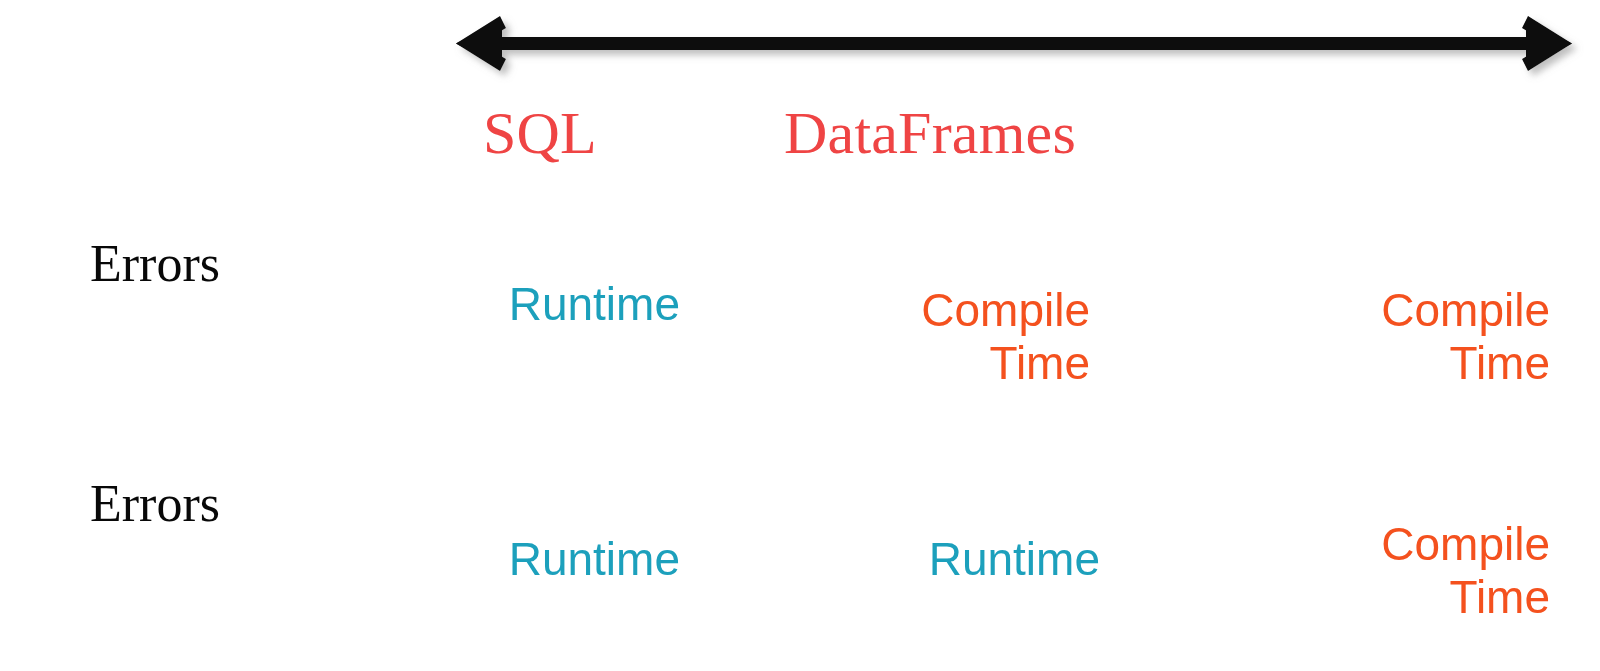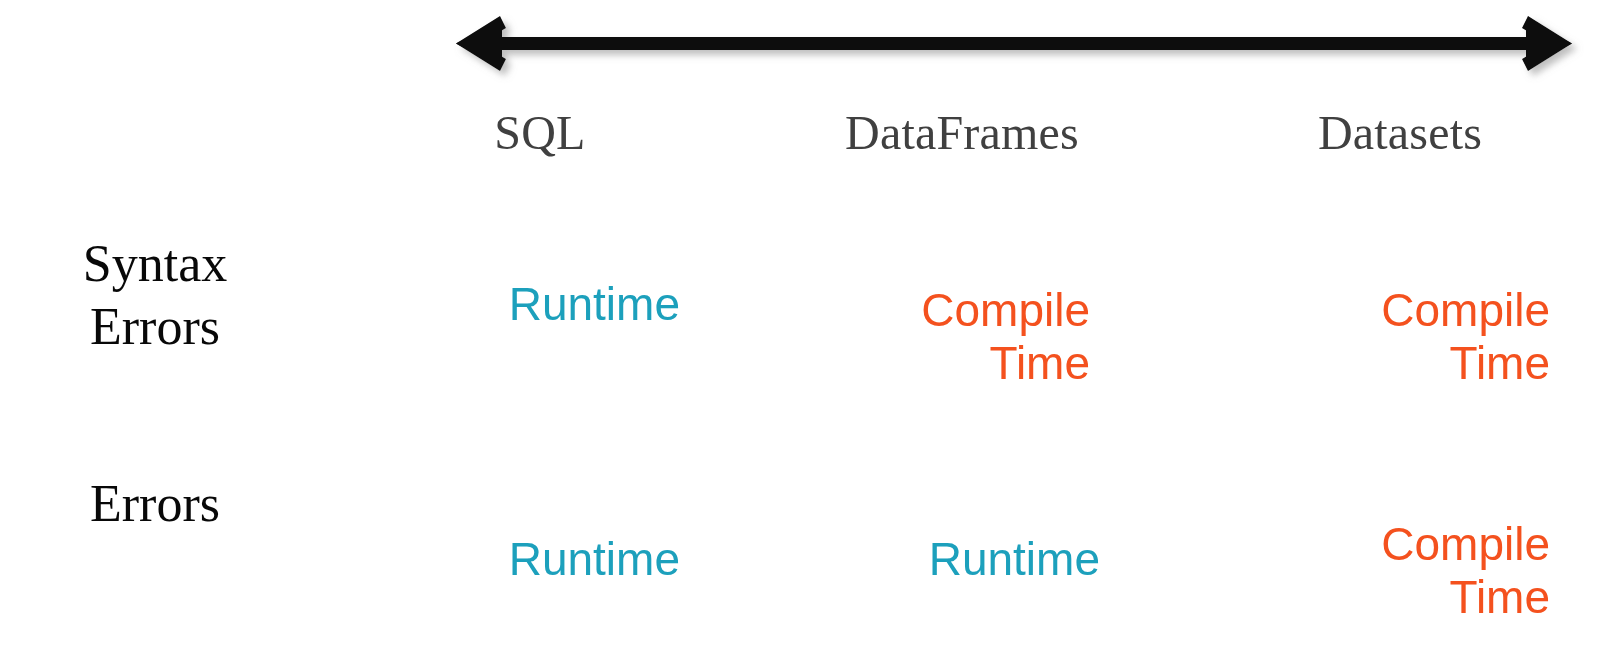--- a/index.html
+++ b/index.html
@@ -37,28 +37,28 @@
   }
 
   
   .col-header {
     position: absolute;
     top: 98px;
     height: 70px;
     line-height: 70px;
     text-align: center;
     font-family: "Liberation Serif", serif;
-    font-size: 48px;
+    font-size: 60px;
     font-weight: 400;
-    color: #404040;
+    color: #ef4444;
     white-space: nowrap;
     letter-spacing: 0.2px;
   }
   .col-header.c0 { left: 400px;  width: 280px; }
-  .col-header.c1 { left: 792px;  width: 340px; }
+  .col-header.c1 { left: 760px;  width: 340px; }
   .col-header.c2 { left: 1250px; width: 300px; }
 
   
   .row-label {
     position: absolute;
     left: 0px;
     width: 310px;
     text-align: center;
     font-family: "Liberation Serif", serif;
     font-size: 52px;
@@ -116,24 +116,22 @@
         <path d="M 16 35.5 L 62 13 L 62 58 Z" fill="#0A0A0A"></path>
 
         <path d="M 1132 35.5 L 1088 8 L 1082 20 L 1108 35.5 L 1082 51 L 1088 63 Z" fill="#0A0A0A"></path>
         <path d="M 1132 35.5 L 1086 13 L 1086 58 Z" fill="#0A0A0A"></path>
       </g>
     </svg>
   </div>
 
   <div class="col-header c0">SQL</div>
   <div class="col-header c1">DataFrames</div>
-  <div class="col-header c2">Datasets</div>
 
   <div class="row-label r0">
-    <span class="rl-line">Syntax</span>
     <span class="rl-line">Errors</span>
   </div>
   <div class="row-label r1">
     <span class="rl-line">Errors</span>
   </div>
 
   <div class="cell r0 c0 runtime">
     <span class="cl-line">Runtime</span>
   </div>
   <div class="cell r0 c1 compile">

